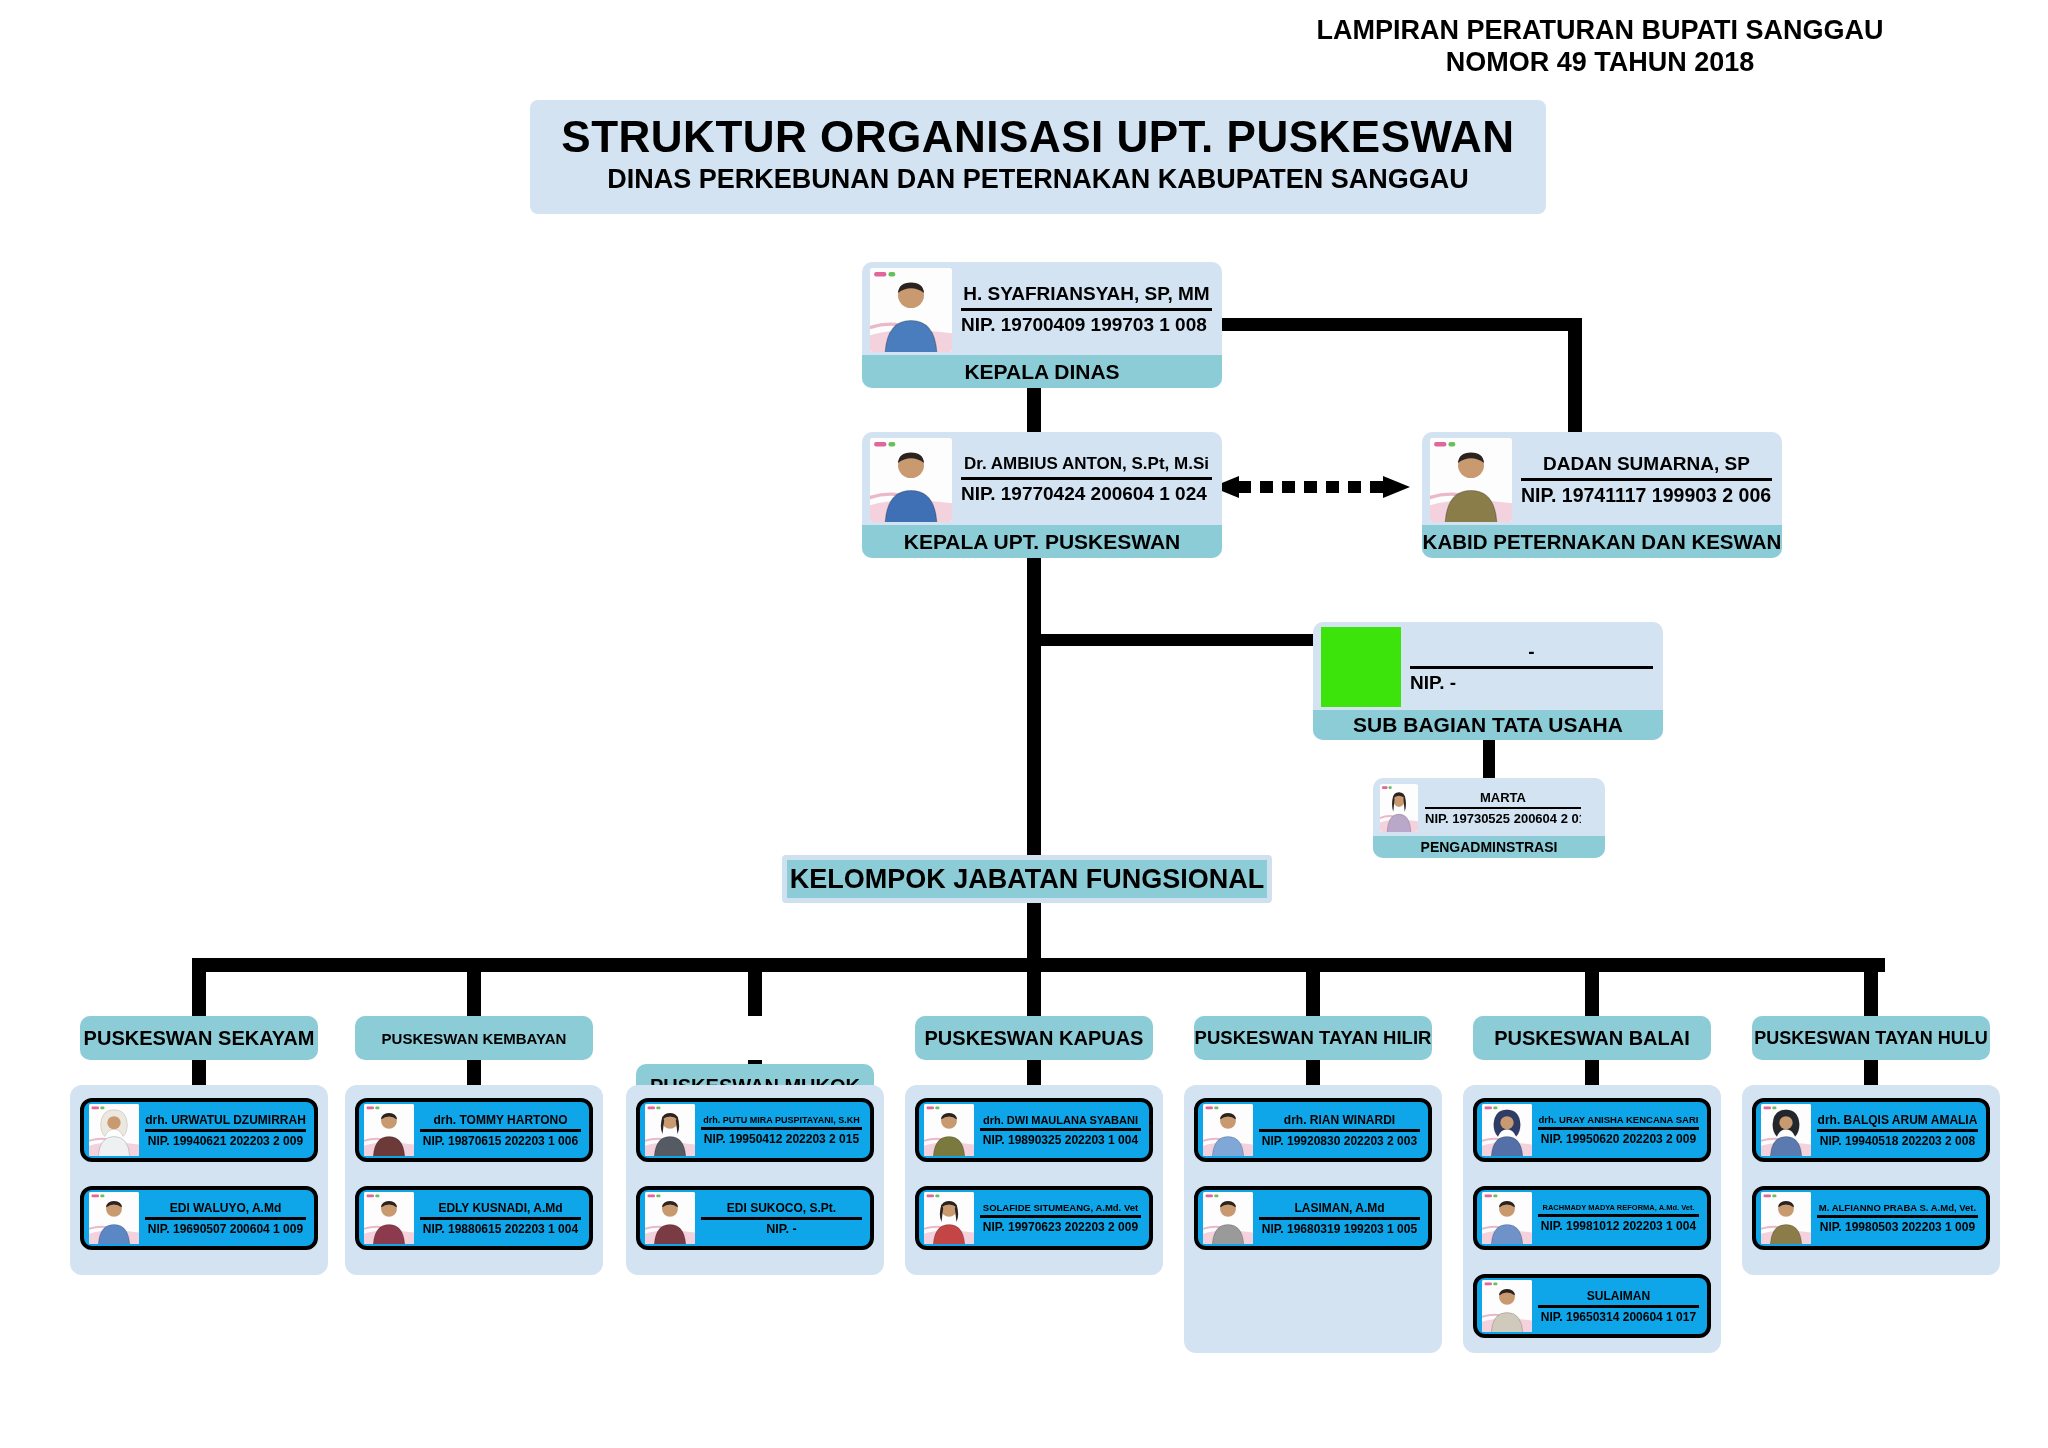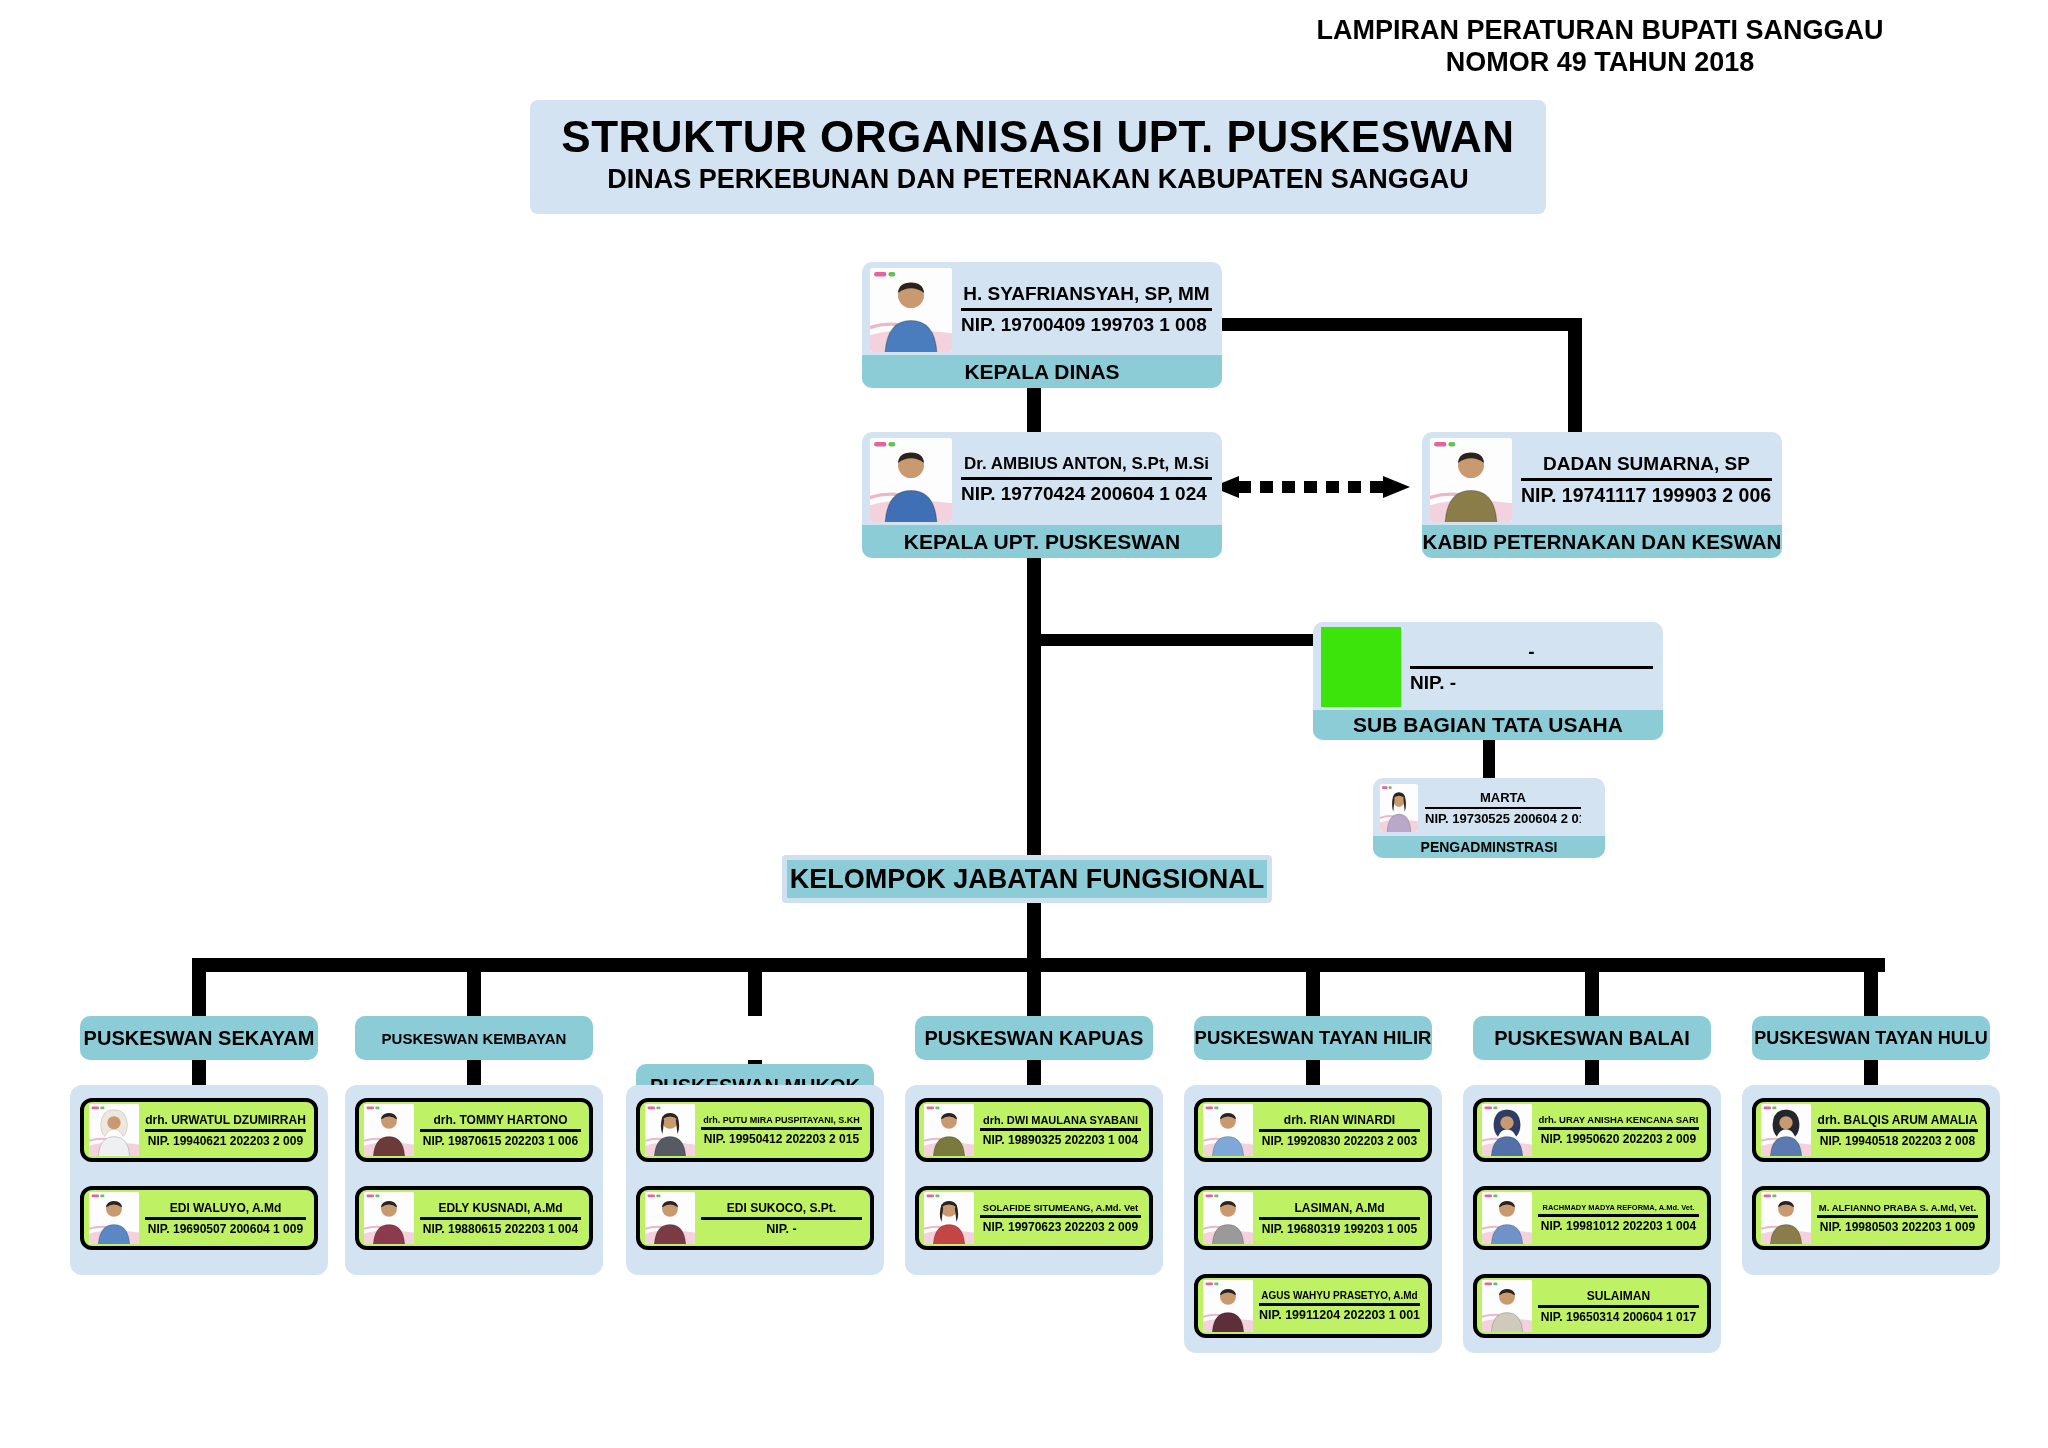--- a/index.html
+++ b/index.html
@@ -47,21 +47,21 @@
   
   .kelompok{position:absolute;left:782px;top:855px;width:490px;height:48px;background:#8cccd7;
             border:5px solid #cfe0ee;border-radius:4px;box-sizing:border-box;display:flex;align-items:center;
             justify-content:center;font-weight:bold;font-size:28px;z-index:2;white-space:nowrap;}
   
   .col-header{position:absolute;top:1016px;width:238px;height:44px;background:#8cccd7;border-radius:10px;
               display:flex;align-items:center;justify-content:center;font-weight:bold;font-size:20px;z-index:2;
               white-space:nowrap;}
   .col-box{position:absolute;top:1085px;width:258px;background:#d3e3f1;border-radius:12px;z-index:2;
            padding-top:13px;box-sizing:border-box;}
-  .scard{position:relative;margin:0 10px;background:#bef264;border:4px solid #000;border-radius:12px;height:64px;
+  .scard{position:relative;margin:0 10px;background:#0ea5e9;border:4px solid #000;border-radius:12px;height:64px;
          box-sizing:border-box;display:flex;align-items:center;gap:6px;padding:3px 8px 3px 5px;}
   .scard + .scard{margin-top:24px;}
   .scard .photo{width:50px;height:52px;border-radius:2px;}
   .scard .pname{font-size:12px;}
   .scard .pnip{font-size:12.5px;text-align:center;}
   .scard .uline{height:3px;margin:2px 0;}
   .dash-arrow{position:absolute;z-index:2;}
 </style>
 </head>
 <body>
@@ -384,37 +384,20 @@
     <circle cx="30" cy="21" r="9.5" fill="#c9996f"></circle>
             <path d="M20.5 19 Q21 11 30 11 Q39 11 39.5 19 Q35 15.5 30 15.5 Q25 15.5 20.5 19 Z" fill="#2b2320"></path>
     <path d="M11 66 Q12 40 30 40 Q48 40 49 66 Z" fill="#9a9a9a" stroke="rgba(0,0,0,0.25)" stroke-width="0.8"></path>
   </svg></div>
       <div class="ptext">
         <div class="pname fit">LASIMAN, A.Md</div>
         <div class="uline"></div>
         <div class="pnip fit" style="font-size: 12px;">NIP. 19680319 199203 1 005</div>
       </div>
     </div>
-        <div class="scard">
-      <div class="photo"><svg viewBox="0 0 60 64" width="100%" height="100%" preserveAspectRatio="none">
-    <rect width="60" height="64" fill="#fdfdfd"></rect>
-    <path d="M-2 52 Q20 44 62 50 L62 66 L-2 66 Z" fill="#f3d2dd"></path>
-    <path d="M-2 46 Q14 40 30 45" stroke="#eab8ca" stroke-width="2.5" fill="none"></path>
-    <rect x="3" y="3" width="9" height="3.5" rx="1.5" fill="#e0679a"></rect>
-    <rect x="13.5" y="3" width="5" height="3.5" rx="1.5" fill="#67c05a"></rect>
-    <circle cx="30" cy="21" r="9.5" fill="#c9996f"></circle>
-            <path d="M20.5 19 Q21 11 30 11 Q39 11 39.5 19 Q35 15.5 30 15.5 Q25 15.5 20.5 19 Z" fill="#2b2320"></path>
-    <path d="M11 66 Q12 40 30 40 Q48 40 49 66 Z" fill="#5e2f3a" stroke="rgba(0,0,0,0.25)" stroke-width="0.8"></path>
-  </svg></div>
-      <div class="ptext">
-        <div class="pname fit" style="font-size: 10px;">AGUS WAHYU PRASETYO, A.Md</div>
-        <div class="uline"></div>
-        <div class="pnip fit">NIP. 19911204 202203 1 001</div>
-      </div>
-    </div>
       </div>
       <div class="ln" style="left:1585px;top:958px;width:14px;height:58px;"></div>
       <div class="ln" style="left:1585px;top:1060px;width:14px;height:26px;"></div>
       <div class="col-header fit" style="left:1473px;">PUSKESWAN BALAI</div>
       <div class="col-box" style="left:1463px;height:268px;">
         <div class="scard">
       <div class="photo"><svg viewBox="0 0 60 64" width="100%" height="100%" preserveAspectRatio="none">
     <rect width="60" height="64" fill="#fdfdfd"></rect>
     <path d="M-2 52 Q20 44 62 50 L62 66 L-2 66 Z" fill="#f3d2dd"></path>
     <path d="M-2 46 Q14 40 30 45" stroke="#eab8ca" stroke-width="2.5" fill="none"></path>

